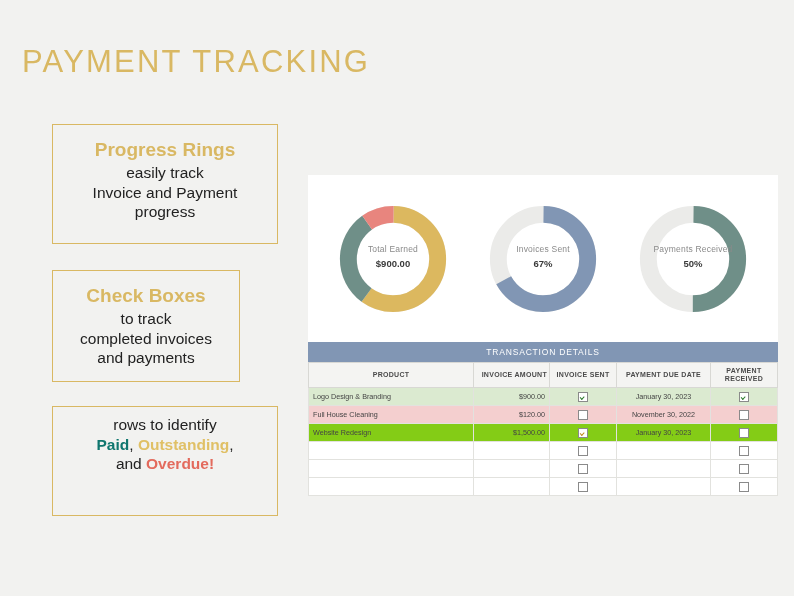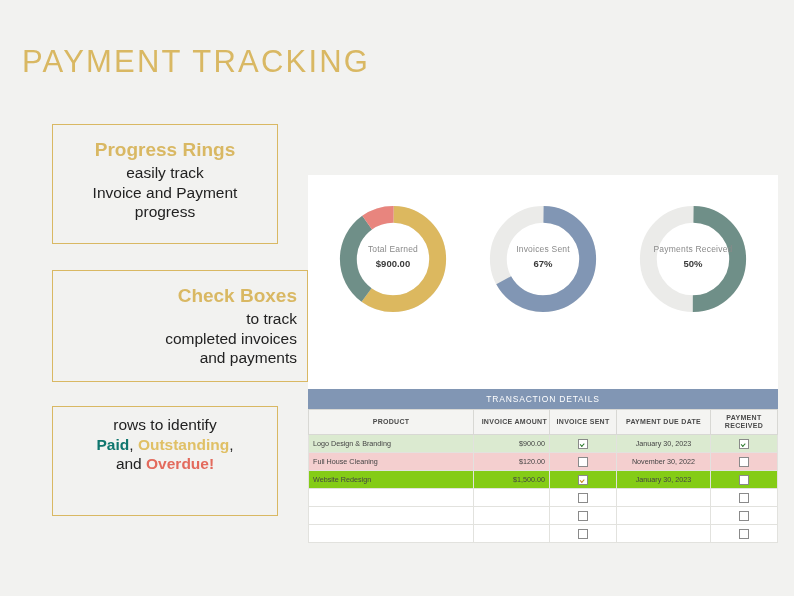--- a/index.html
+++ b/index.html
@@ -19,21 +19,21 @@
   
   .card{
     position:absolute;
     border:1px solid #d9b863;
     background:#f2f2f0;
     text-align:center;
     box-sizing:border-box;
     padding:8px 10px;
   }
   .card-1{left:52px;top:124px;width:226px;height:120px;}
-  .card-2{left:52px;top:270px;width:256px;height:112px;text-align:right;}
+  .card-2{left:52px;top:270px;width:188px;height:112px;}
   .card-3{left:52px;top:406px;width:226px;height:110px;}
   .card h3{
     margin:6px 0 2px 0;
     color:#d9b863;font-size:19px;font-weight:bold;
   }
   .card p{
     margin:0;font-size:15.5px;color:#222;line-height:1.26;
   }
   .paid{color:#0f766e;font-weight:bold;}
   .outstanding{color:#e0c066;font-weight:bold;}
@@ -54,21 +54,21 @@
     position:absolute;left:0;right:0;top:44px;text-align:center;
     font-size:8.5px;color:#8a8a8a;letter-spacing:.2px;
   }
   .ring-value{
     position:absolute;left:0;right:0;top:58px;text-align:center;
     font-size:9.5px;color:#3a3a3a;font-weight:bold;
   }
   
   .tbl-title{
     background:#8196b4;color:#fff;text-align:center;
-    font-size:8.5px;letter-spacing:.8px;padding:5px 0;margin-top:47px;
+    font-size:8.5px;letter-spacing:.8px;padding:5px 0;
   }
   table{border-collapse:collapse;width:100%;table-layout:fixed;border-radius:13px;}
   th{
     background:#f4f4f2;color:#4a4a4a;font-size:7px;font-weight:bold;
     letter-spacing:.3px;border:1px solid #d8d8d4;padding:4px 2px;
     text-align:center;line-height:1.15;
   }
   td{
     border:1px solid #e2e2de;font-size:7.2px;color:#444;
     padding:3px 4px;height:11px;

